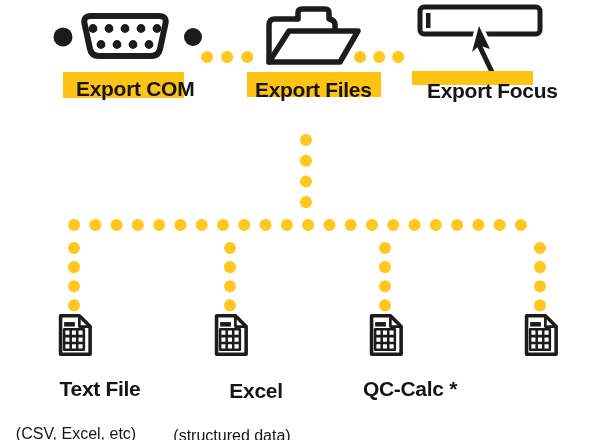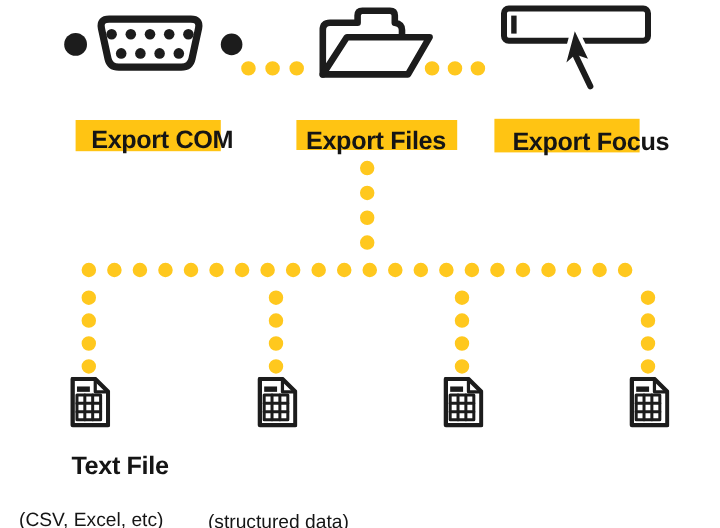--- a/index.html
+++ b/index.html
@@ -14,21 +14,20 @@
   .ink-fill{fill:var(--ink,#1c1c1c);stroke:none;}
   .bg-fill{fill:var(--background,#ffffff);}
   .halo{stroke:var(--background,#ffffff);fill:none;stroke-width:7;stroke-linecap:round;stroke-linejoin:round;}
   
   .dots{stroke:var(--dot-yellow,#ffc81e);stroke-linecap:round;fill:none;}
   .blackdot{fill:var(--ink,#1c1c1c);}
   
   .chip{
     position:absolute;height:25px;
     background:var(--accent-yellow,#ffc413);
-    margin-top:28px;
   }
   .chip-text{
     position:absolute;white-space:nowrap;
     font-size:21px;font-weight:700;color:var(--text,#151515);
     letter-spacing:-0.3px;
   }
   
   .dest-label{
     position:absolute;transform:translateX(-50%);white-space:nowrap;
     font-size:21px;font-weight:700;color:var(--text,#151515);
@@ -107,36 +106,38 @@
       <path class="ink-stroke" stroke-width="5" d="M66,45 L78,70"></path>
     </g>
   </svg>
 
   <div class="chip" style="left:63px;top:72px;width:121px;height:26px">
     <div class="chip-text" style="left:13px;top:5px">Export COM</div>
   </div>
   <div class="chip" style="left:247px;top:72px;width:134px;height:25px">
     <div class="chip-text" style="left:8px;top:6px">Export Files</div>
   </div>
-  <div class="chip" style="left:412px;top:71px;width:121px;height:28px">
+  <div class="chip" style="left:412px;top:71px;width:121px;height:14px">
     <div class="chip-text" style="left:15px;top:8px">Export Focus</div>
   </div>
 
   <svg class="abs" style="left:56px;top:314px" width="36" height="43" viewBox="0 0 40 48">
       <use href="#spreadsheet-file"></use>
     </svg>
   <div class="dest-label" style="left:76px;top:377px">Text File</div>
   <div class="dest-sublabel" style="left:76px;top:405px">(CSV, Excel, etc)</div>
 
   <svg class="abs" style="left:212px;top:314px" width="36" height="43" viewBox="0 0 40 48">
       <use href="#spreadsheet-file"></use>
     </svg>
+  <div class="dest-label" style="left:232px;top:379px">Excel</div>
   <div class="dest-sublabel" style="left:232px;top:407px">(structured data)</div>
 
   <svg class="abs" style="left:367px;top:314px" width="36" height="43" viewBox="0 0 40 48">
       <use href="#spreadsheet-file"></use>
     </svg>
+  <div class="dest-label" style="left:386px;top:377px">QC-Calc *</div>
 
   <svg class="abs" style="left:522px;top:314px" width="36" height="43" viewBox="0 0 40 48">
       <use href="#spreadsheet-file"></use>
     </svg>
 
 </div>
 
 </body></html>

